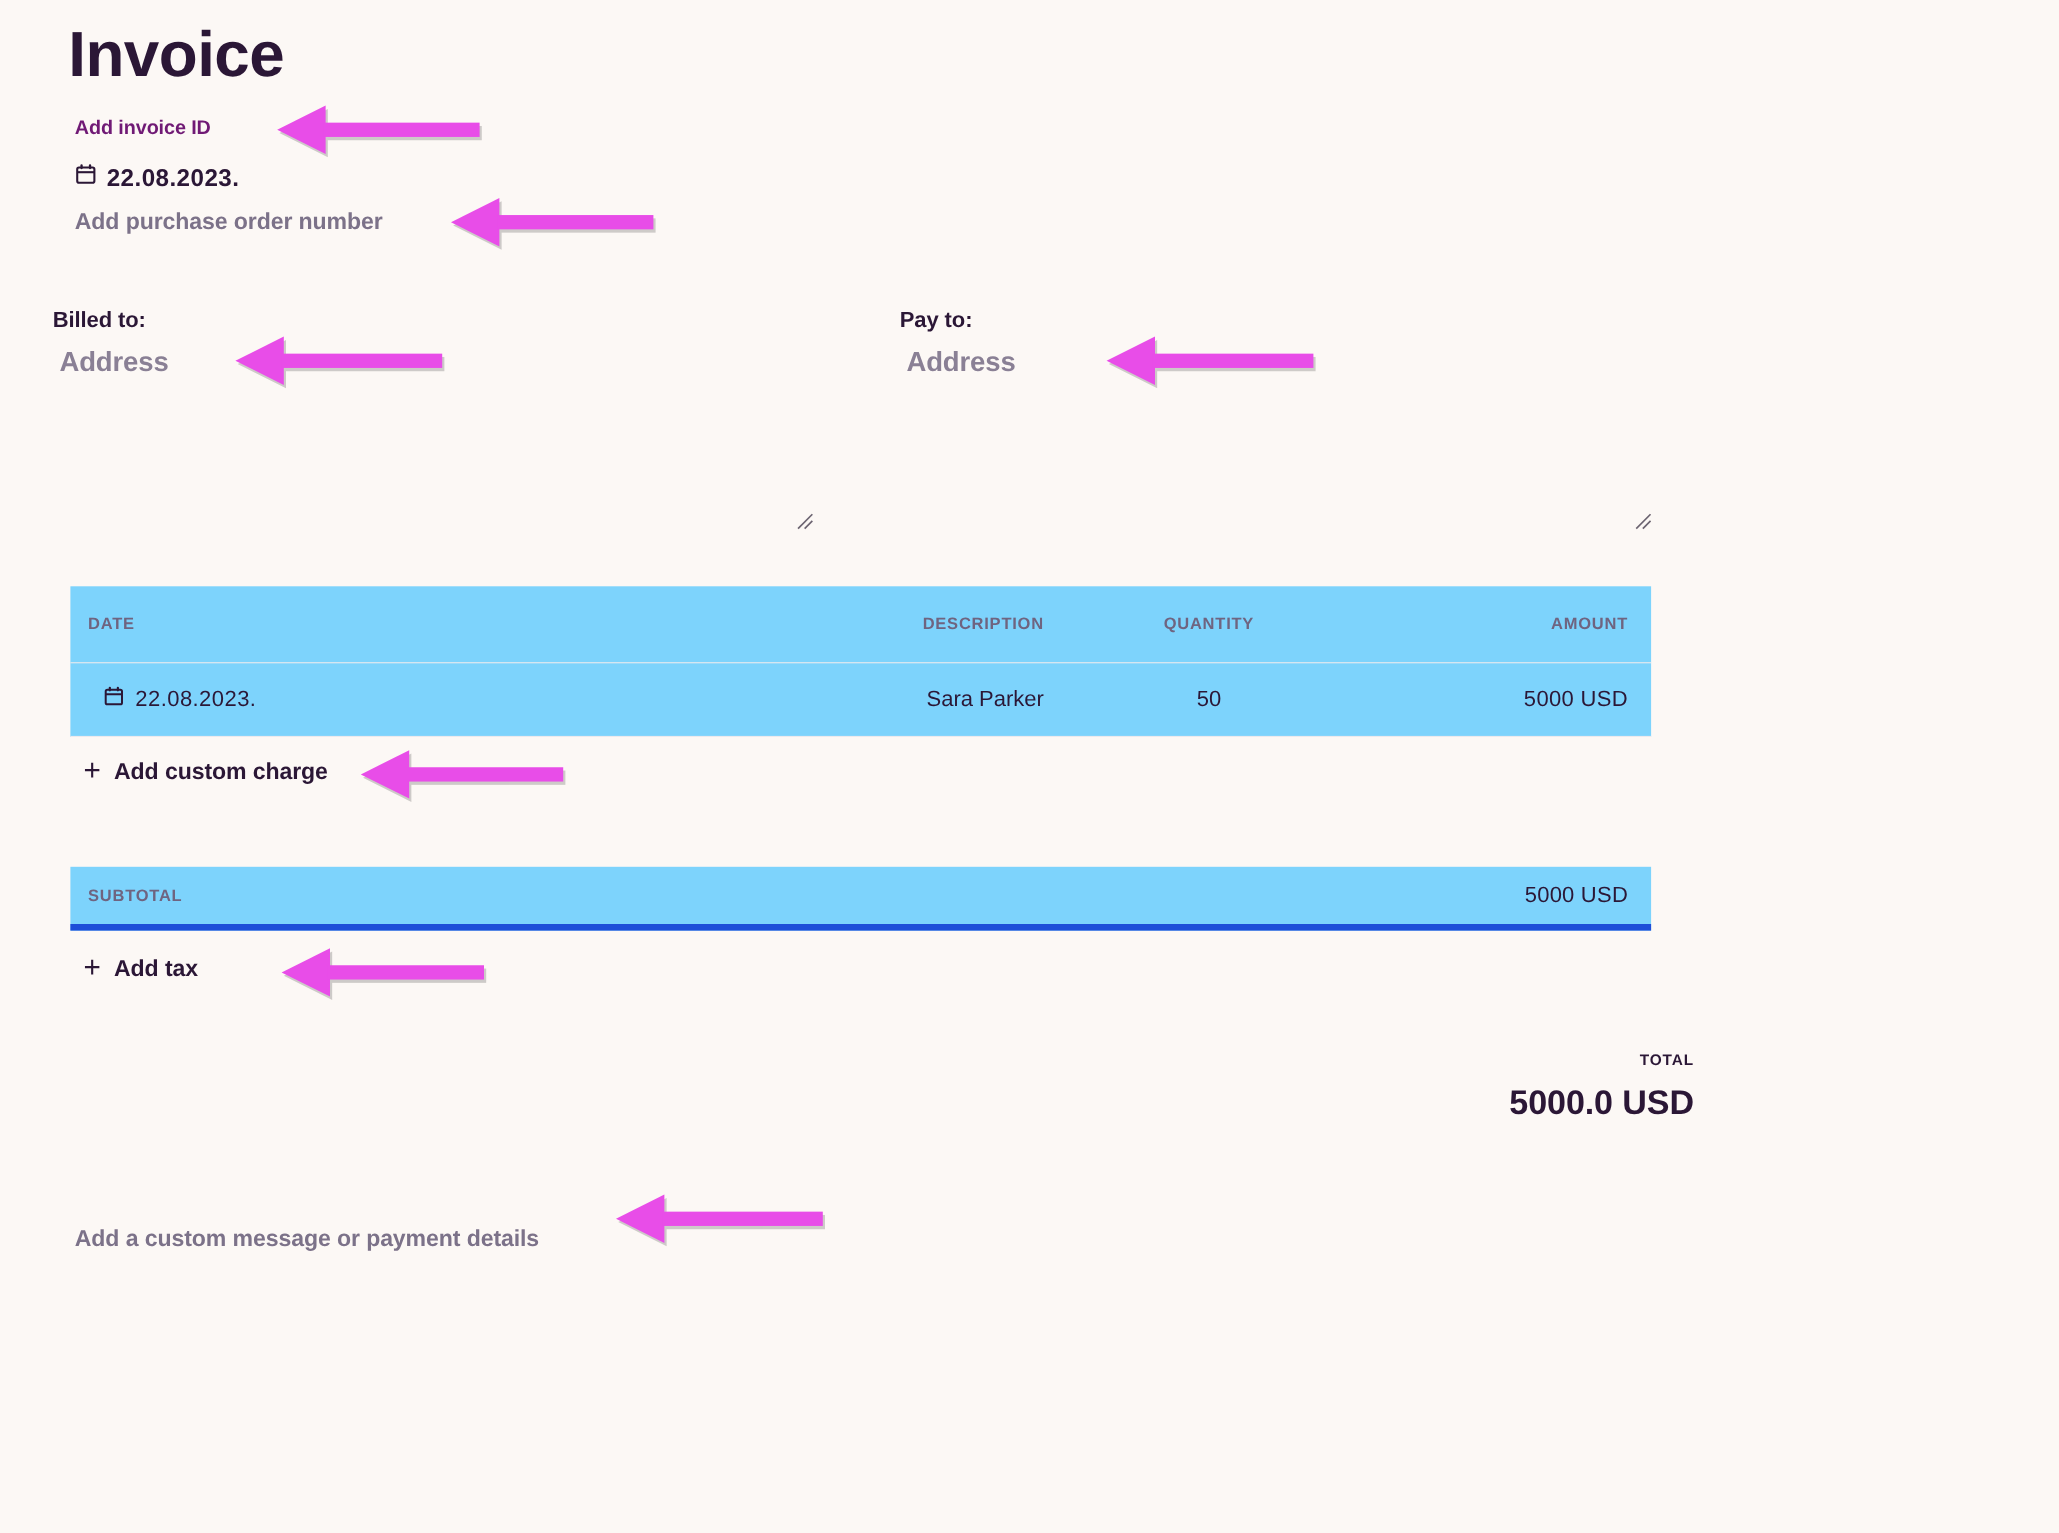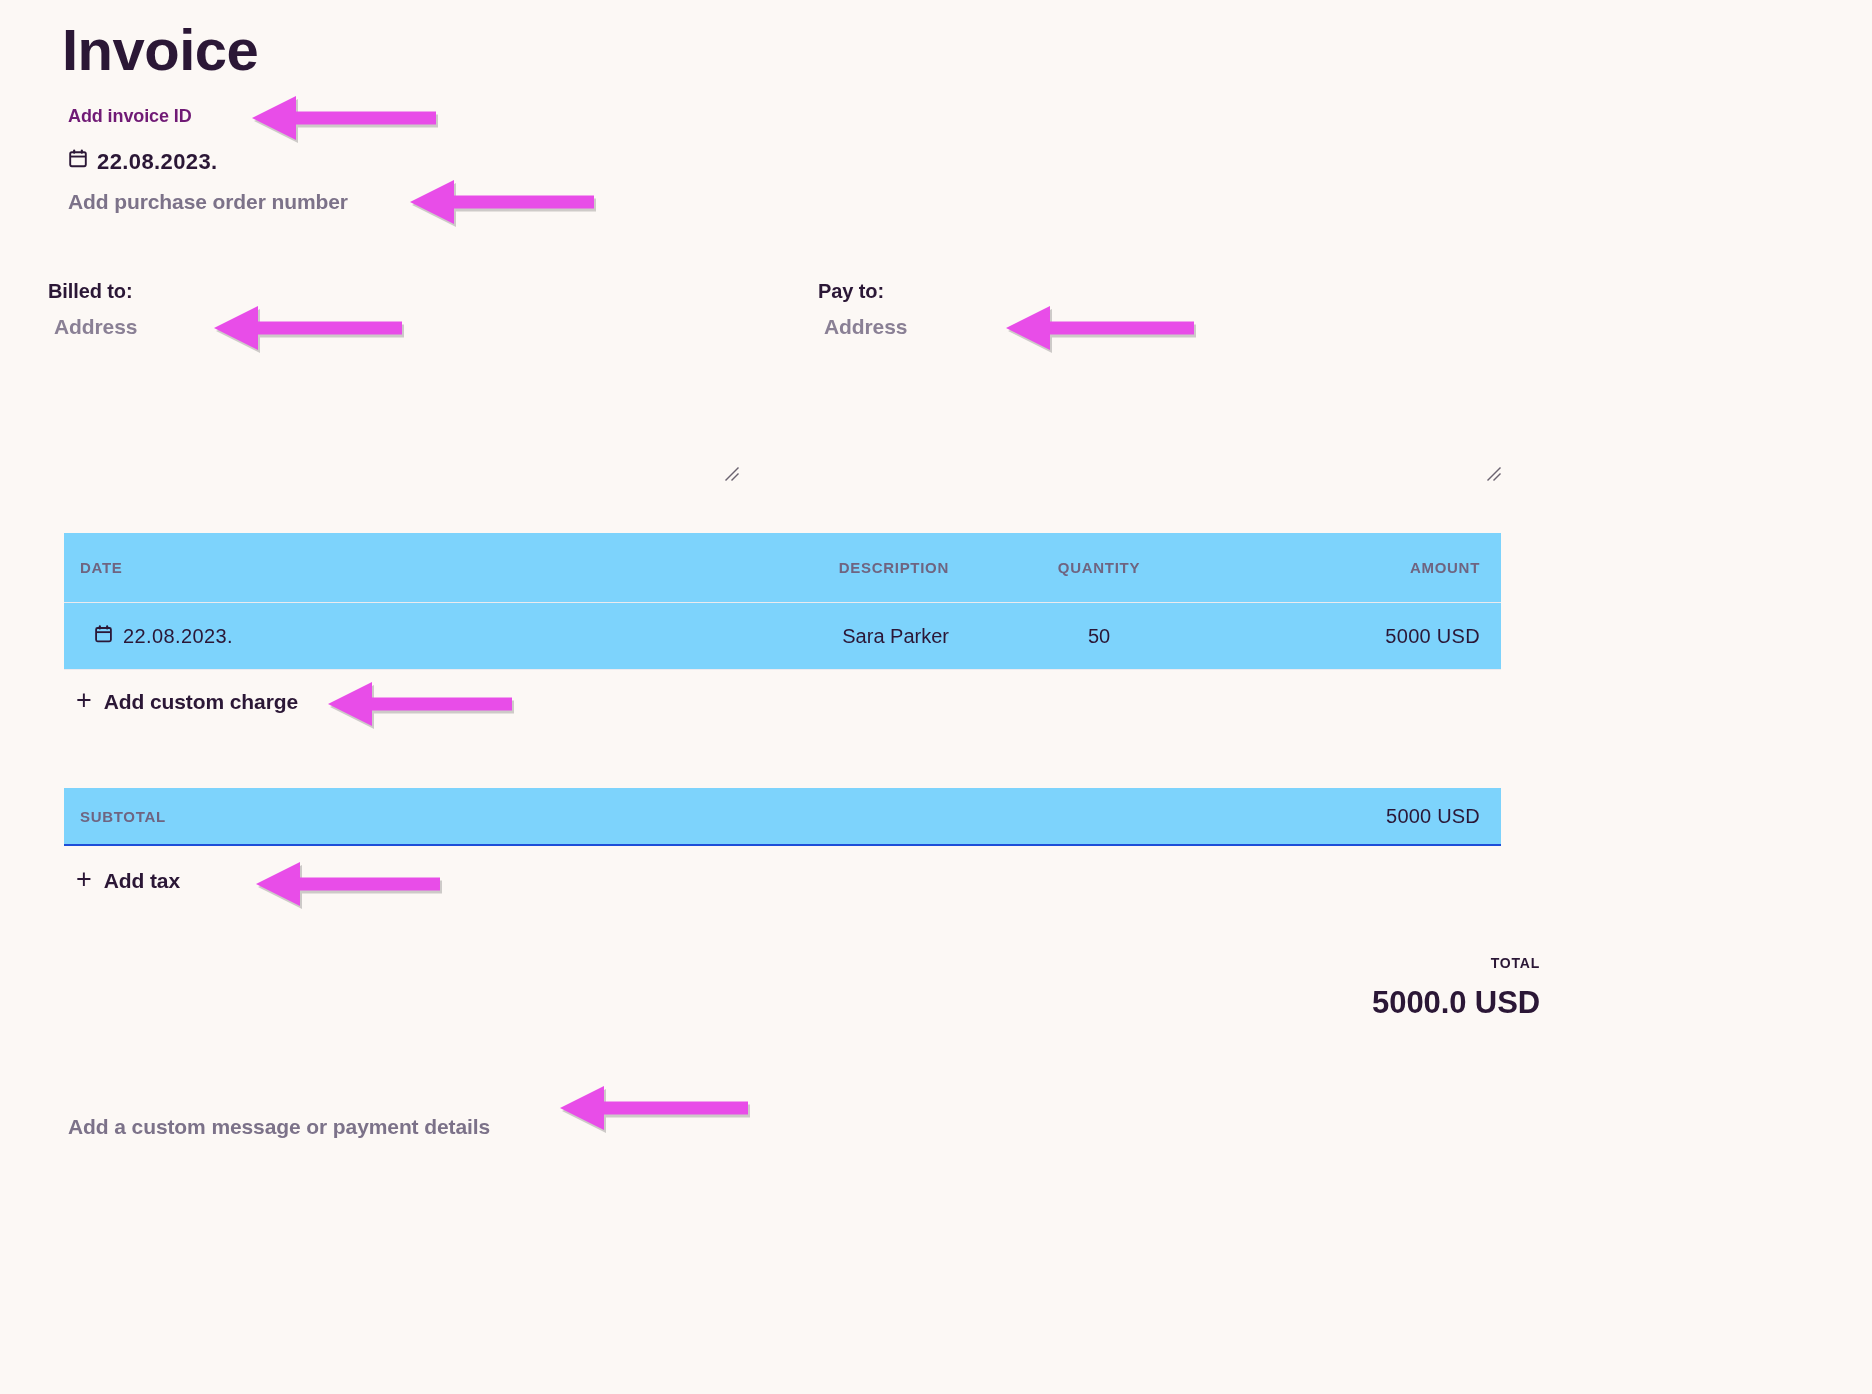--- a/index.html
+++ b/index.html
@@ -70,21 +70,21 @@
 
   .party-label {
     font-size: 20px;
     font-weight: 700;
     color: #2b1736;
     letter-spacing: -0.1px;
   }
   .party-address {
     margin-top: 12px;
     margin-left: 6px;
-    font-size: 21px;
+    font-size: 25px;
     font-weight: 700;
     color: #8a8095;
     letter-spacing: -0.1px;
   }
 
   
   .resize-handle {
     position: absolute;
     width: 20px;
     height: 20px;
@@ -156,21 +156,21 @@
   }
   .add-charge { left: 76px; top: 690px; }
   .add-tax    { left: 76px; top: 869px; }
 
   
   .subtotal-card {
     top: 788px;
     height: 58px;
     display: flex;
     align-items: center;
-    border-bottom: 2px solid #1d4ed8;
+    border-bottom: 6px solid #1d4ed8;
   }
   .subtotal-label {
     padding-left: 16px;
     font-size: 15px;
     font-weight: 700;
     color: #6f6480;
     letter-spacing: 0.7px;
   }
   .subtotal-value {
     margin-left: auto;

